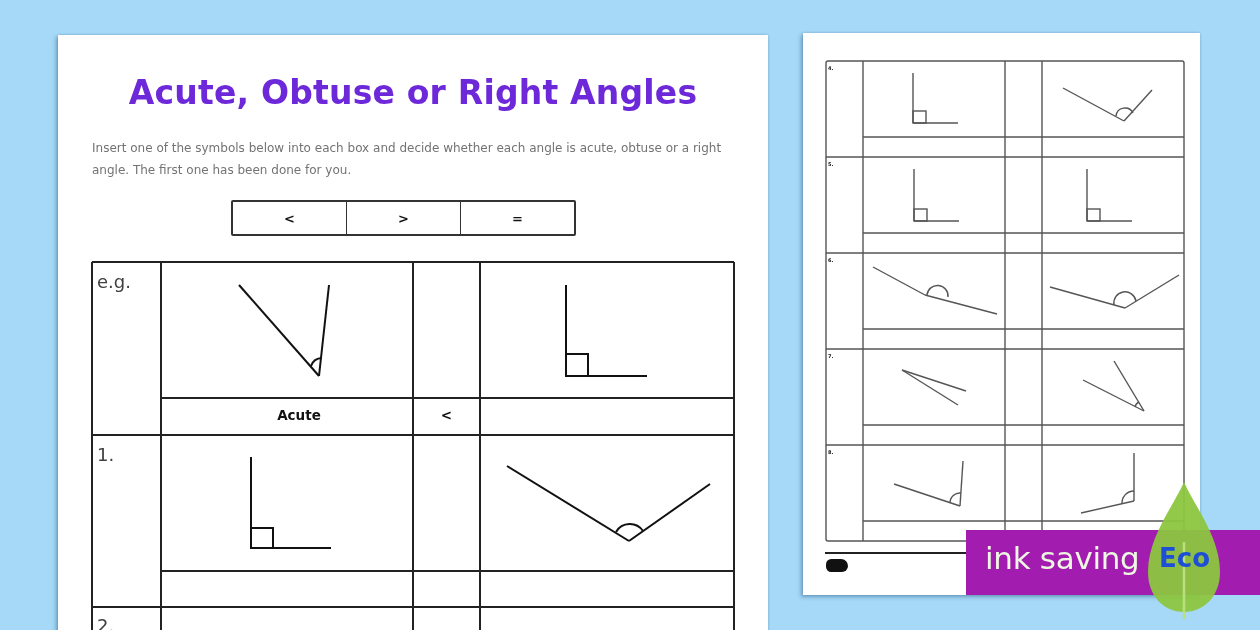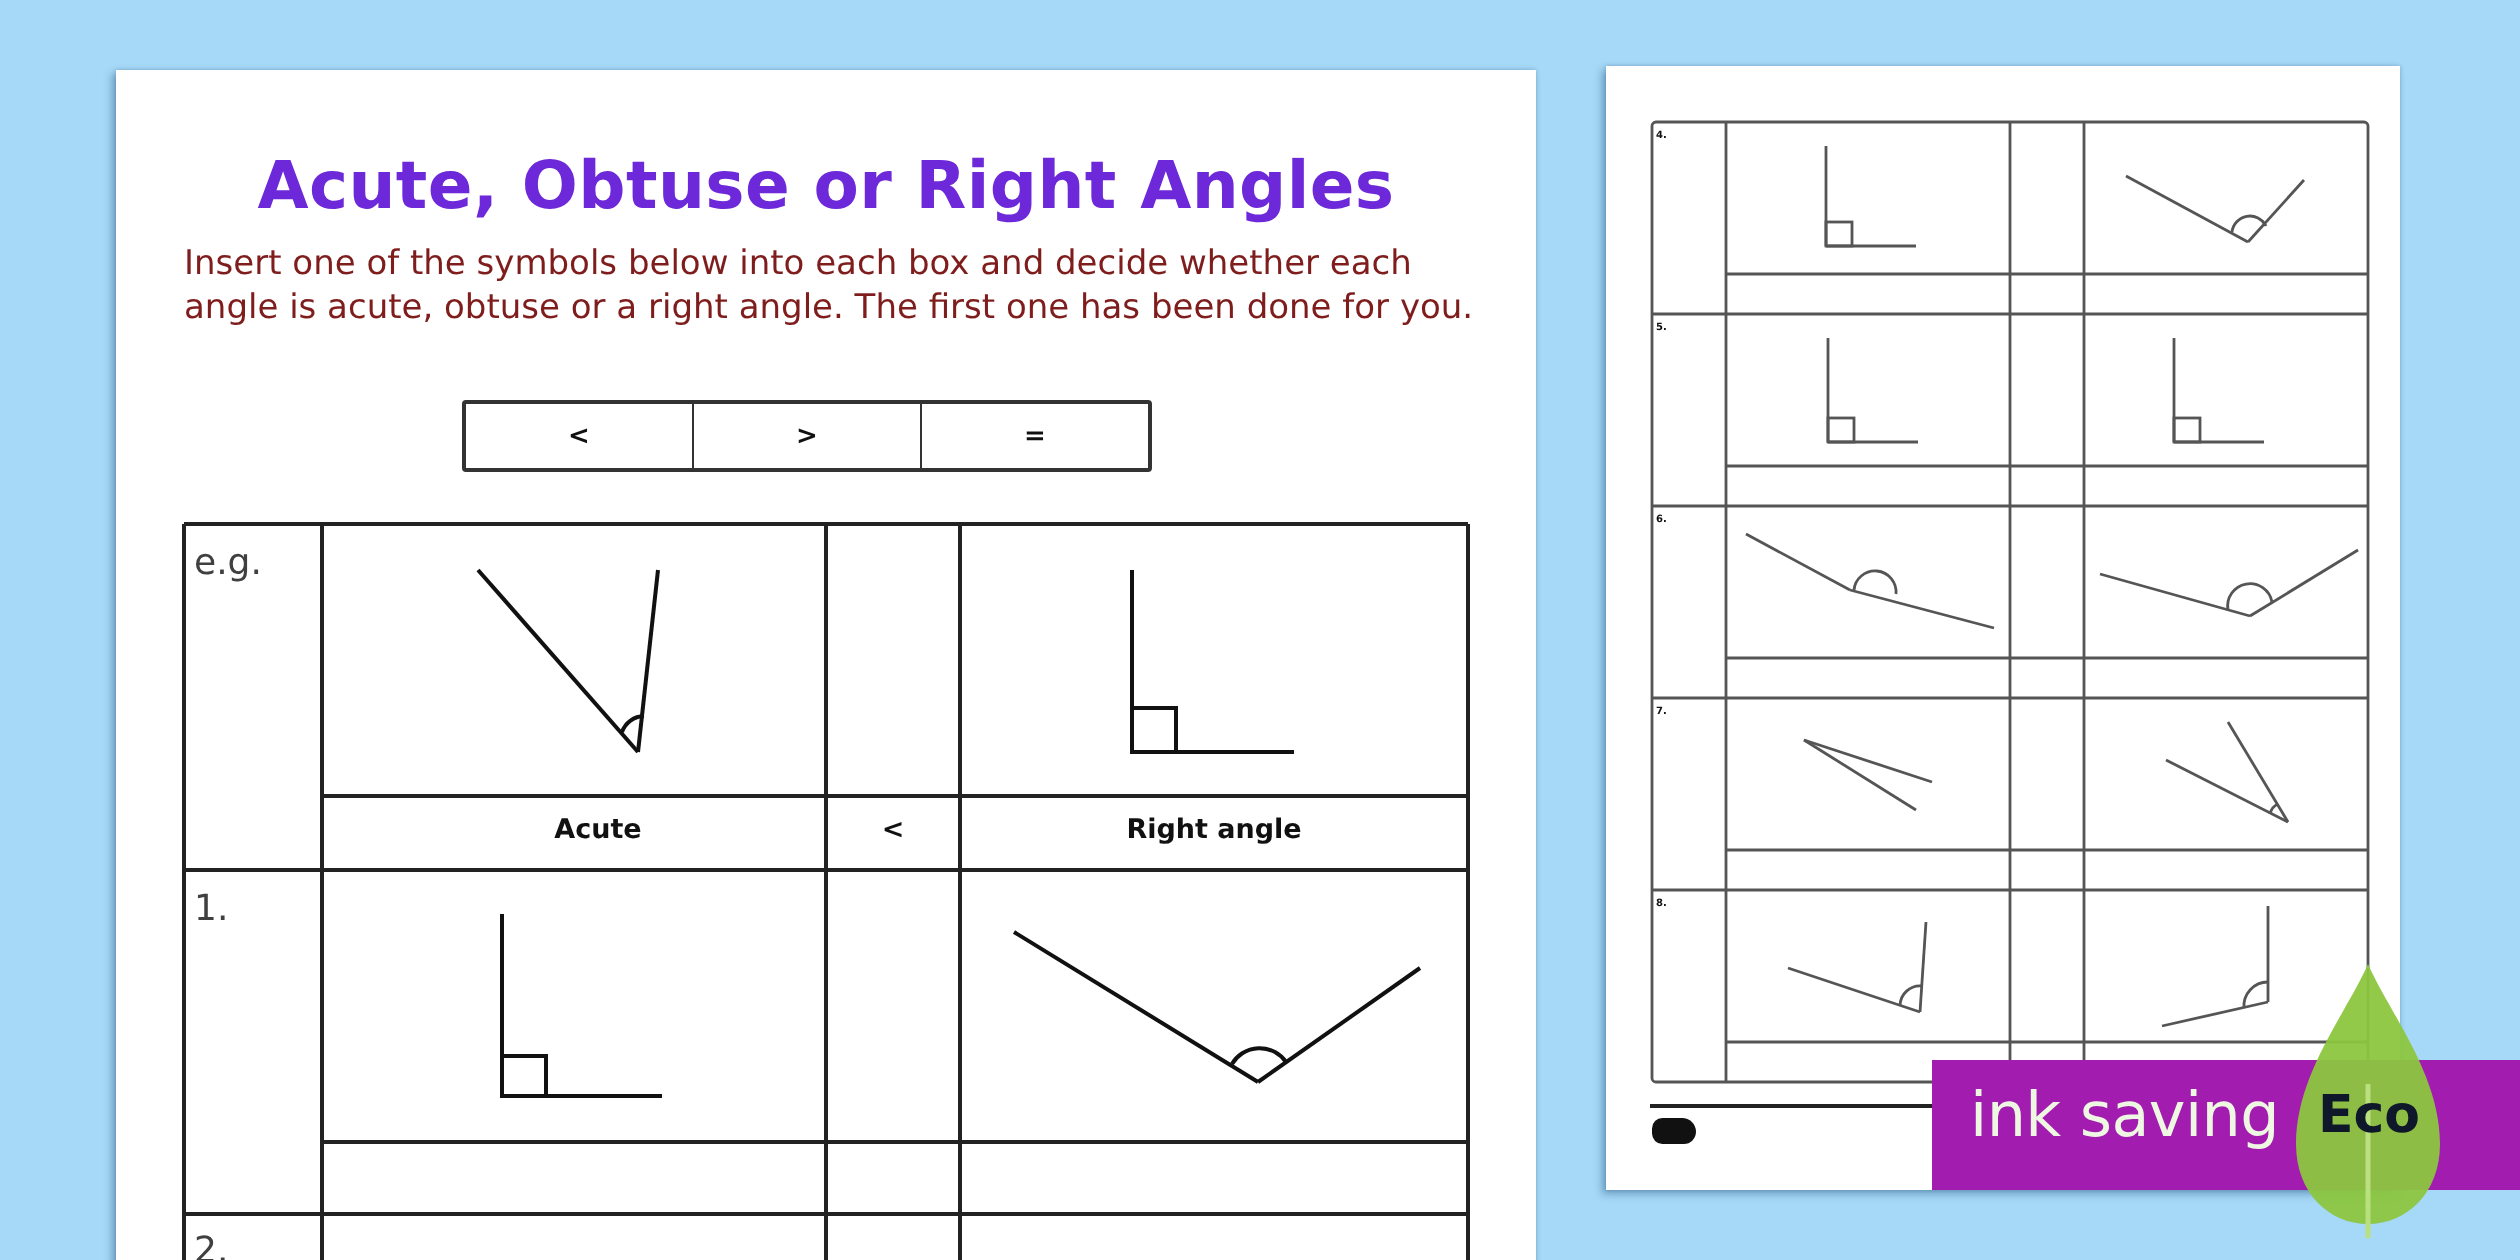--- a/index.html
+++ b/index.html
@@ -14,22 +14,22 @@
   }
   #page-left { left: 58px; top: 35px; width: 710px; height: 620px; }
   #page-right { left: 803px; top: 33px; width: 397px; height: 562px; }
 
   .title {
     position: absolute; left: 0; right: 0; top: 38px;
     text-align: center; font-weight: bold; font-size: 33px; color: #6d28d9;
     letter-spacing: 0.2px;
   }
   .instructions {
-    position: absolute; left: 34px; top: 86px; width: 660px;
-    font-size: 17px; line-height: 22px; color: #7f1d1d;
+    position: absolute; left: 34px; top: 102px; width: 660px;
+    font-size: 12px; line-height: 22px; color: #737373;
   }
   .symbols {
     position: absolute; left: 173px; top: 165px; width: 345px; height: 36px;
     display: flex; border: 2px solid #333; box-sizing: border-box; border-radius: 2px;
   }
   .symbols .sym {
     flex: 1; display: flex; align-items: center; justify-content: center;
     font-weight: bold; font-size: 13px; color: #111; border-right: 1.5px solid #333;
   }
   .symbols .sym:last-child { border-right: none; }
@@ -54,21 +54,21 @@
   .eco {
     position: absolute; left: 966px; top: 530px; width: 326px; height: 65px;
     background: #a21caf;
   }
   .eco-text {
     position: absolute; left: 19px; top: 10px; font-size: 31px; color: #eef7e2;
     font-family: "DejaVu Sans", sans-serif; letter-spacing: -0.3px;
   }
   .eco-leaf { position: absolute; left: 1145px; top: 482px; }
   .eco-word {
-    position: absolute; left: 1159px; top: 543px; font-size: 26px; font-weight: bold; color: #0f172a;
+    position: absolute; left: 1159px; top: 543px; font-size: 26px; font-weight: bold; color: #1d4ed8;
   }
 </style>
 </head>
 <body>
 
 <div class="page" id="page-left">
   <div class="title">Acute, Obtuse or Right Angles</div>
   <div class="instructions">Insert one of the symbols below into each box and decide whether each angle is acute, obtuse or a right angle. The first one has been done for you.</div>
   <div class="symbols">
     <div class="sym">&lt;</div>
@@ -113,21 +113,20 @@
     <g stroke="#111" stroke-width="2" fill="none">
       <line x1="449" y1="431" x2="571" y2="506"></line>
       <line x1="571" y1="506" x2="652" y2="449"></line>
       <path d="M558 497 A 16 16 0 0 1 585 496"></path>
     </g>
   </svg>
 
   <div class="cell-text" style="left:39px; top:236px;">e.g.</div>
   <div class="label-text" style="left:103px; top:372px; width:276px;">Acute</div>
   <div class="label-text" style="left:355px; top:372px; width:67px;">&lt;</div>
-  <div class="label-text" style="left:422px; top:372px; width:254px;">Right angle</div>
 
   <div class="cell-text" style="left:39px; top:409px;">1.</div>
   <div class="label-text" style="left:103px; top:545px; width:252px; height:24px;"></div>
   <div class="label-text" style="left:355px; top:545px; width:67px; height:24px;"></div>
   <div class="label-text" style="left:422px; top:545px; width:254px; height:24px;"></div>
 
   <div class="cell-text" style="left:39px; top:580px;">2.</div>
 </div>
 
 <div class="page" id="page-right">

